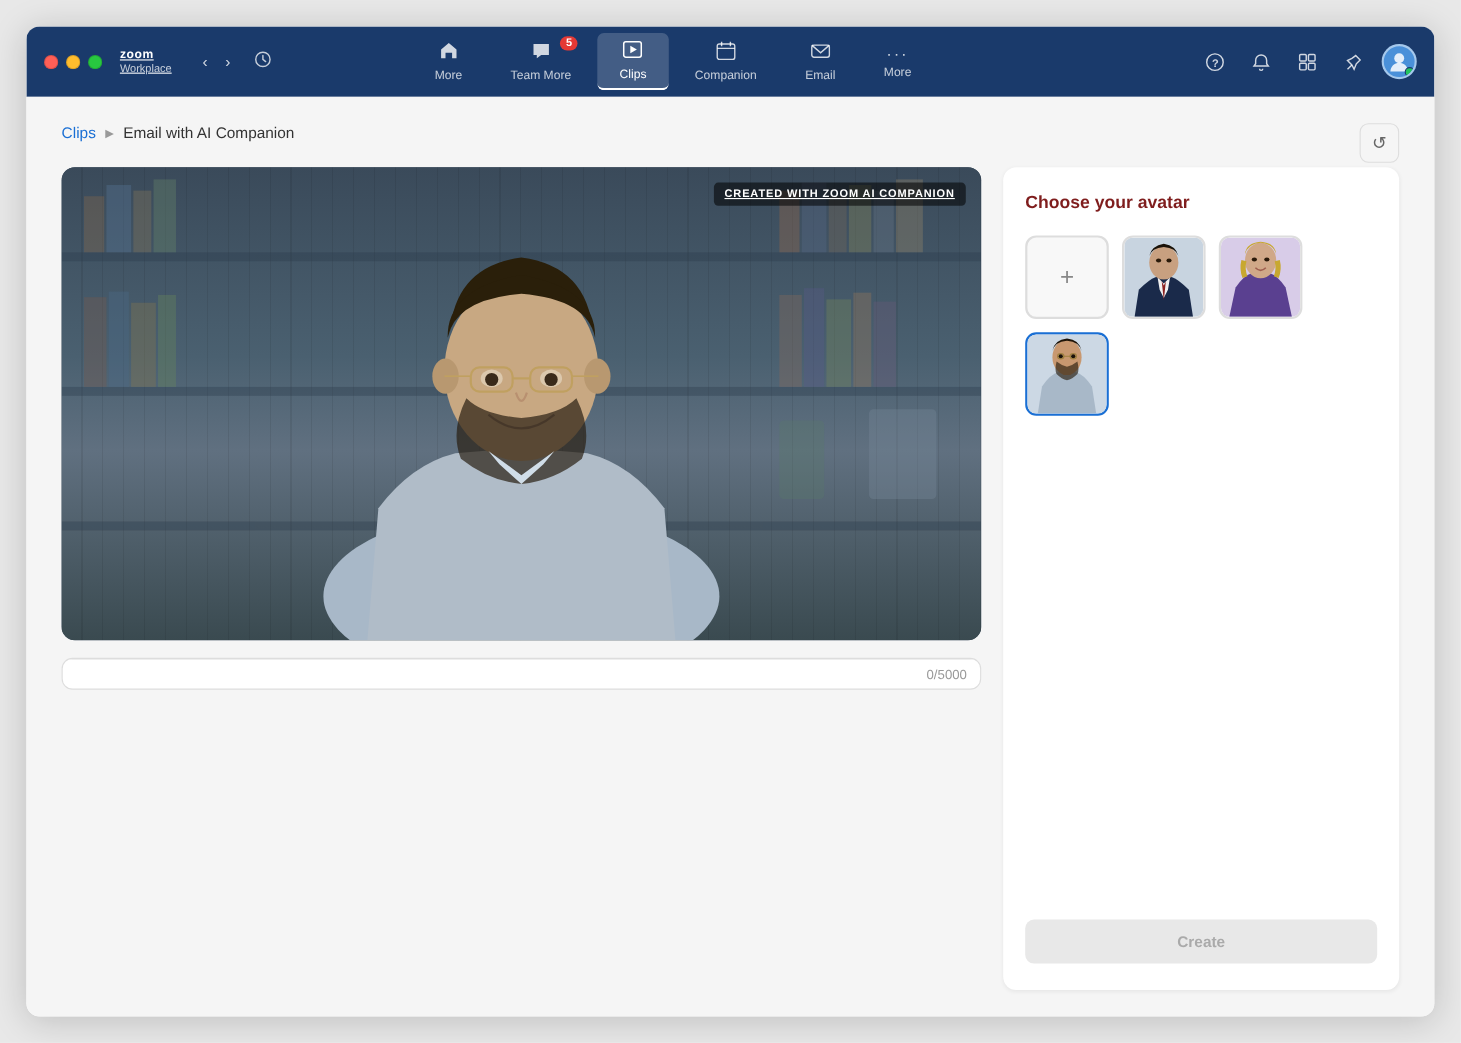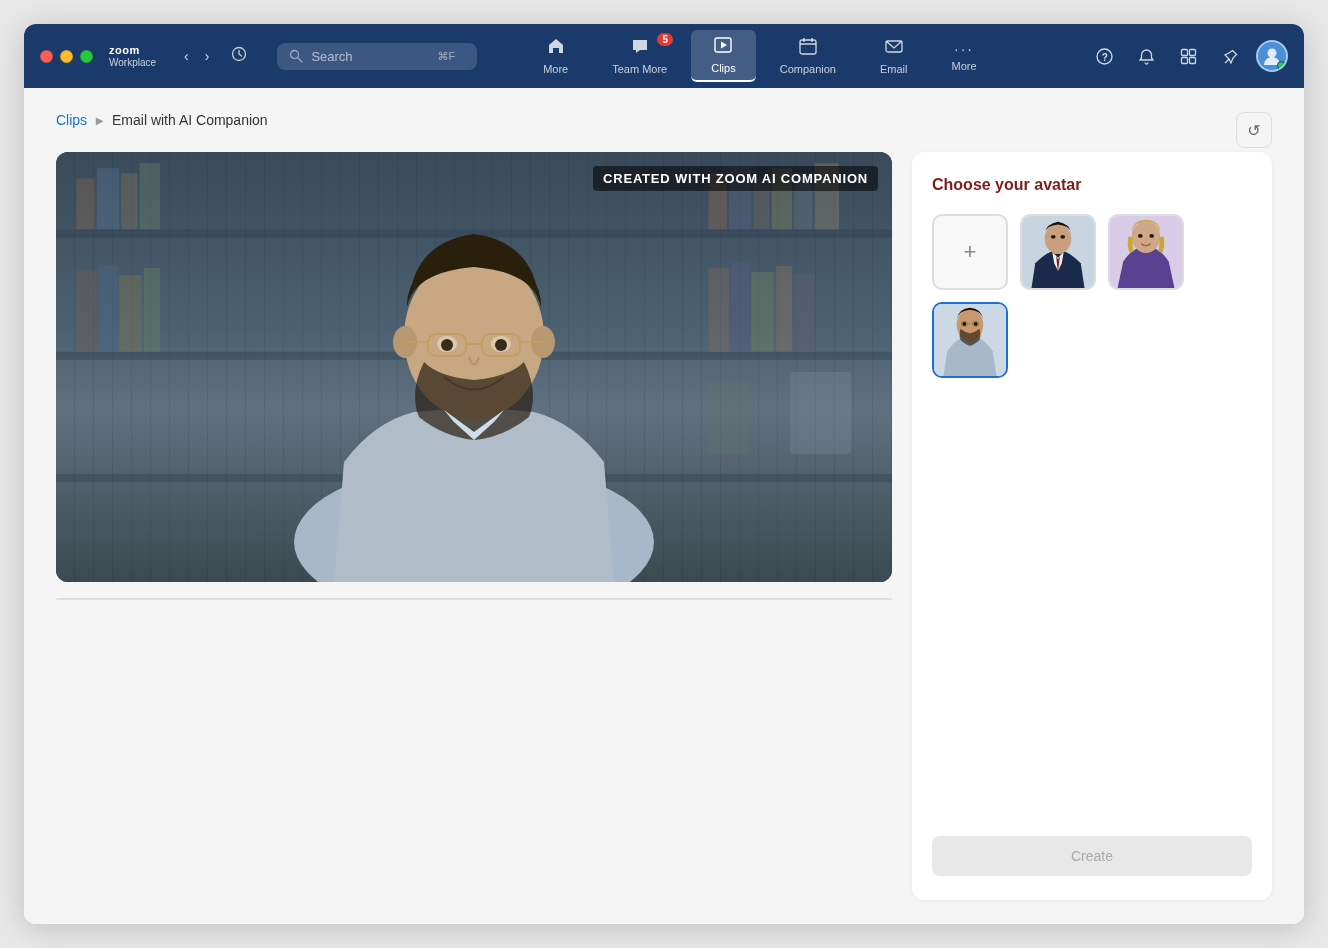--- a/index.html
+++ b/index.html
@@ -48,20 +48,21 @@
       border: 1px solid rgba(0,0,0,0.15);
     }
     .tl-red { background: #ff5f57; }
     .tl-yellow { background: #ffbd2e; }
     .tl-green { background: #28c840; }
     .zoom-logo {
       display: flex;
       align-items: center;
       gap: 6px;
       color: white;
+      text-decoration: underline;
     }
     .zoom-workplace-sub {
       font-size: 10px;
       color: rgba(255,255,255,0.75);
       font-weight: 400;
     }
     .nav-arrows {
       display: flex;
       gap: 4px;
       margin-left: 12px;
@@ -261,25 +262,26 @@
       background:
         repeating-linear-gradient(90deg, transparent, transparent 18px, rgba(0,0,0,0.08) 18px, rgba(0,0,0,0.08) 19px),
         linear-gradient(180deg, #3a4a5a 0%, #4a6070 40%, #607080 60%, #3a4a50 100%);
     }
     .ai-badge {
       position: absolute;
       top: 14px;
       right: 14px;
       background: rgba(0,0,0,0.55);
       color: white;
-      font-size: 13px;
+      font-size: 10px;
       font-weight: 600;
       padding: 5px 10px;
       border-radius: 4px;
       letter-spacing: 0.8px;
+      text-decoration: underline;
     }
     .transcript-area {
       background: white;
       border: 1px solid #ddd;
       border-radius: 10px;
       overflow: hidden;
       display: flex;
       flex-direction: column;
     }
     .transcript-textarea {
@@ -347,21 +349,21 @@
       margin-top: auto;
     }
     .create-btn {
       width: 100%;
       padding: 12px;
       background: #e8e8e8;
       border: none;
       border-radius: 8px;
       color: #aaa;
       font-size: 14px;
-      font-weight: 400;
+      font-weight: 700;
       cursor: not-allowed;
     }
     .search-icon-svg {
       width: 14px;
       height: 14px;
       opacity: 0.7;
     }
   </style>
 </head>
 <body>
@@ -388,28 +390,20 @@
         <button class="nav-btn">‹</button>
         <button class="nav-btn">›</button>
         <button class="history-btn">
           <svg width="16" height="16" viewBox="0 0 16 16" fill="none">
             <circle cx="8" cy="8" r="6.5" stroke="rgba(255,255,255,0.75)" stroke-width="1.3"></circle>
             <polyline points="8,4.5 8,8 10.5,10" stroke="rgba(255,255,255,0.75)" stroke-width="1.3" stroke-linecap="round"></polyline>
           </svg>
         </button>
       </div>
 
-      <div class="search-bar">
-        <svg class="search-icon-svg" viewBox="0 0 14 14" fill="none">
-          <circle cx="5.5" cy="5.5" r="4" stroke="rgba(255,255,255,0.7)" stroke-width="1.3"></circle>
-          <line x1="9" y1="9" x2="13" y2="13" stroke="rgba(255,255,255,0.7)" stroke-width="1.3" stroke-linecap="round"></line>
-        </svg>
-        <input type="text" placeholder="Search" style="">
-        <span class="search-shortcut">⌘F</span>
-      </div>
     </div>
 
     <nav class="nav-tabs">
       <button class="nav-tab">
         <span class="nav-tab-icon">
           <svg width="18" height="18" viewBox="0 0 18 18" fill="white" opacity="0.8">
               <path d="M9 2L2 8v8h4v-5h6v5h4V8L9 2z"></path>
             </svg>
         </span>
         <span class="nav-tab-label">More</span>
@@ -578,20 +572,21 @@
 
             <path d="M200 200 Q185 230 195 255 Q220 275 250 278 Q280 275 305 255 Q315 230 300 200 Q285 215 250 218 Q215 215 200 200Z" fill="#2a1f12" opacity="0.7"></path>
 
             <path d="M220 248 L250 270 L280 248 L270 260 L250 278 L230 260Z" fill="#d0dde8"></path>
           </svg>
 
           <div class="ai-badge">CREATED WITH ZOOM AI COMPANION</div>
         </div>
 
         <div class="transcript-area">
+          <div class="char-count">0/5000</div>
         </div>
       </div>
 
       <div class="right-panel">
         <div class="avatar-section-title">Choose your avatar</div>
 
         <div class="avatar-grid">
 
           <div class="avatar-option add-btn">
             <span>+</span>

